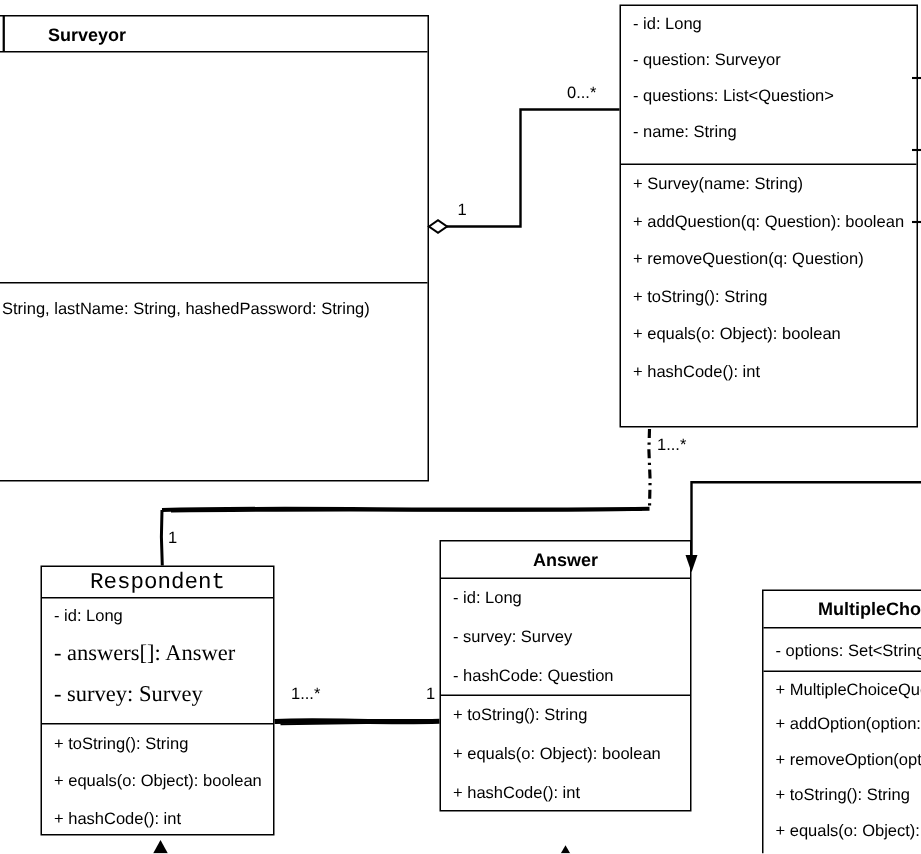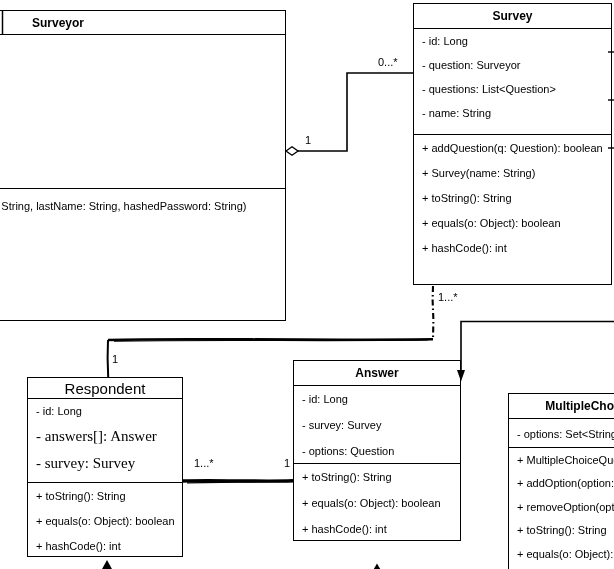--- a/index.html
+++ b/index.html
@@ -1,21 +1,21 @@
 <!DOCTYPE html>
 <html><head>
 <meta charset="utf-8">
 <style>
   html,body{margin:0;padding:0;background:#ffffff;}
   #canvas{position:relative;width:614px;height:569px;overflow:hidden;background:#ffffff;
           font-family:"Liberation Sans",sans-serif;color:#000;}
   .box{position:absolute;background:#ffffff;border:1.5px solid #000;box-sizing:border-box;}
   .title{display:flex;align-items:center;justify-content:center;font-size:12px;font-weight:bold;
          border-bottom:1.5px solid #000;box-sizing:border-box;white-space:nowrap;overflow:hidden;}
-  .title.sketch{font-family:Liberation Sans, sans-serif;font-size:15px;font-weight:400;}
+  .title.sketch{font-family:Liberation Mono, monospace;font-size:15px;font-weight:400;}
   .sec{box-sizing:border-box;overflow:hidden;}
   .sec.divided{border-bottom:1.5px solid #000;}
   .row{display:flex;align-items:center;font-size:11px;padding-left:8px;white-space:nowrap;height:24px;}
   .row.h25{height:25px;} .row.h26{height:26px;} .row.h27{height:27px;}
   .row.h23{height:23.5px;} .row.h29{height:29px;}
   .row.big{font-family:Liberation Serif, serif;font-size:15px;}
   .ml{position:absolute;font-size:11px;line-height:13px;white-space:nowrap;}
   svg.overlay{position:absolute;left:0;top:0;pointer-events:none;}
 </style>
 </head>
@@ -25,30 +25,30 @@
 
   <div class="box" style="left:-170px;top:10px;width:456px;height:311px">
     <div class="title" style="height:24px">Surveyor</div>
     <div class="sec divided" style="height:154px"></div>
     <div class="sec" style="height:130px;padding-top:5px">
       <div class="row" style="padding-left:60px">+ Surveyor(firstName: String, lastName: String, hashedPassword: String)</div>
     </div>
   </div>
 
   <div class="box" style="left:413px;top:3px;width:199px;height:282px">
-    <div class="title" style="height:25px">Survey</div>
     <div class="sec divided" style="height:106px">
       <div class="row">- id: Long</div>
       <div class="row">- question: Surveyor</div>
       <div class="row">- questions: List&lt;Question&gt;</div>
       <div class="row">- name: String</div>
     </div>
     <div class="sec" style="height:150px">
+      <div class="row h25">+ Survey(name: String)</div>
       <div class="row h25">+ addQuestion(q: Question): boolean</div>
-      <div class="row h25">+ Survey(name: String)</div>
+      <div class="row h25">+ removeQuestion(q: Question)</div>
       <div class="row h25">+ toString(): String</div>
       <div class="row h25">+ equals(o: Object): boolean</div>
       <div class="row h25">+ hashCode(): int</div>
     </div>
   </div>
 
   <div class="box" style="left:27px;top:377px;width:156px;height:180px">
     <div class="title sketch" style="height:21px">Respondent</div>
     <div class="sec divided" style="height:84px">
       <div class="row">- id: Long</div>
@@ -60,21 +60,21 @@
       <div class="row h25">+ equals(o: Object): boolean</div>
       <div class="row h25">+ hashCode(): int</div>
     </div>
   </div>
 
   <div class="box" style="left:293px;top:360px;width:168px;height:181px">
     <div class="title" style="height:25px">Answer</div>
     <div class="sec divided" style="height:78px">
       <div class="row h26">- id: Long</div>
       <div class="row h26">- survey: Survey</div>
-      <div class="row h26">- options: Question</div>
+      <div class="row h26">- hashCode: Question</div>
     </div>
     <div class="sec" style="height:76px">
       <div class="row h26">+ toString(): String</div>
       <div class="row h26">+ equals(o: Object): boolean</div>
       <div class="row h26">+ hashCode(): int</div>
     </div>
   </div>
 
   <div class="box" style="left:508px;top:393px;width:212px;height:260px">
     <div class="title" style="height:25px">MultipleChoiceQuestion</div>

